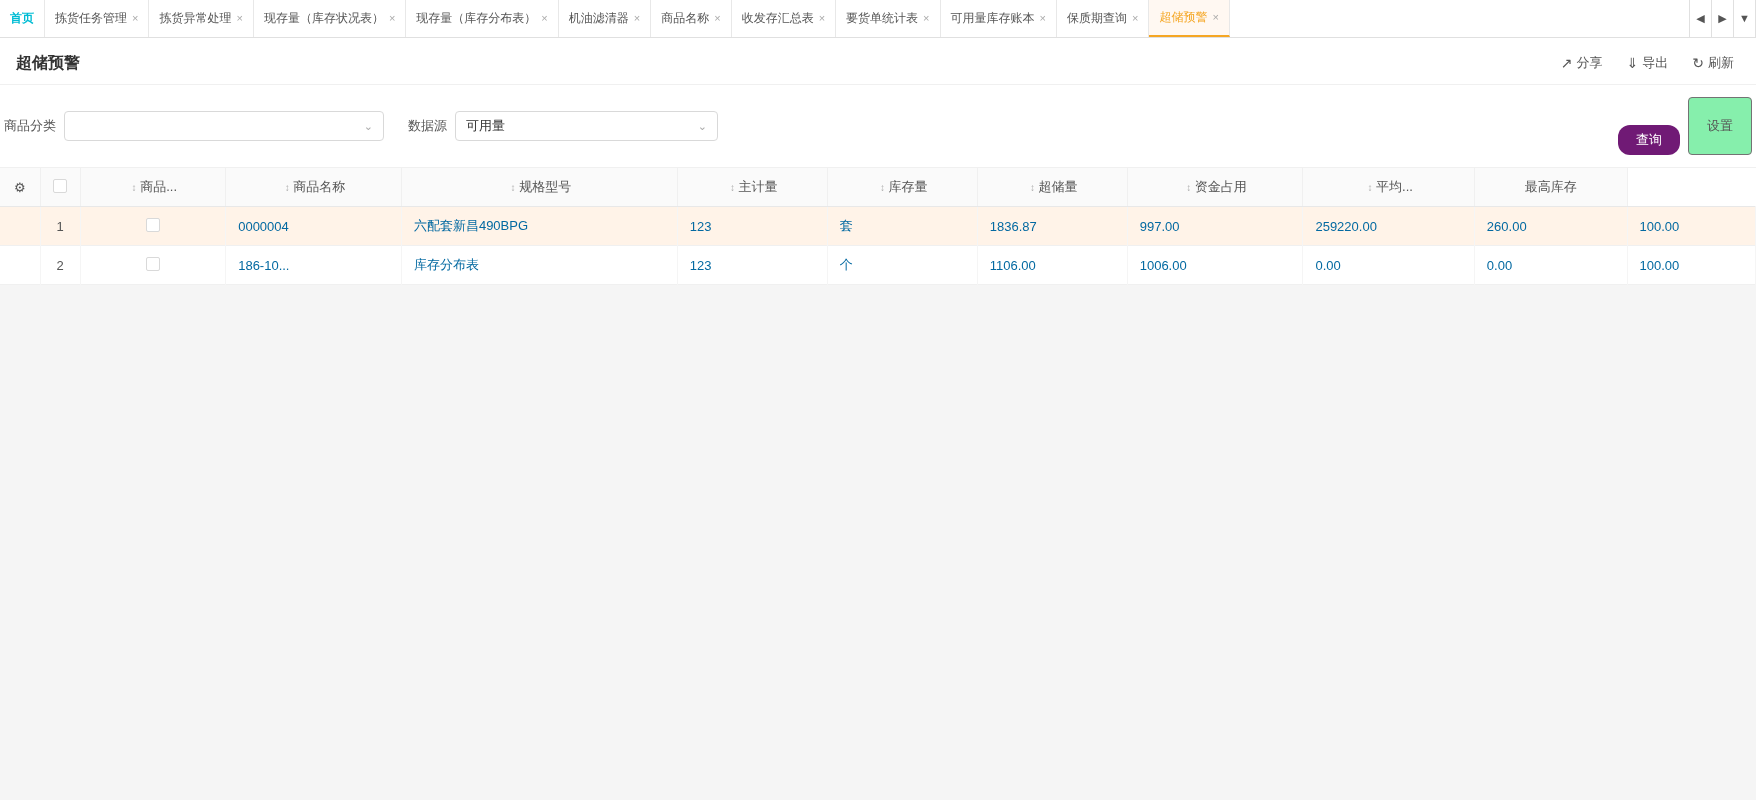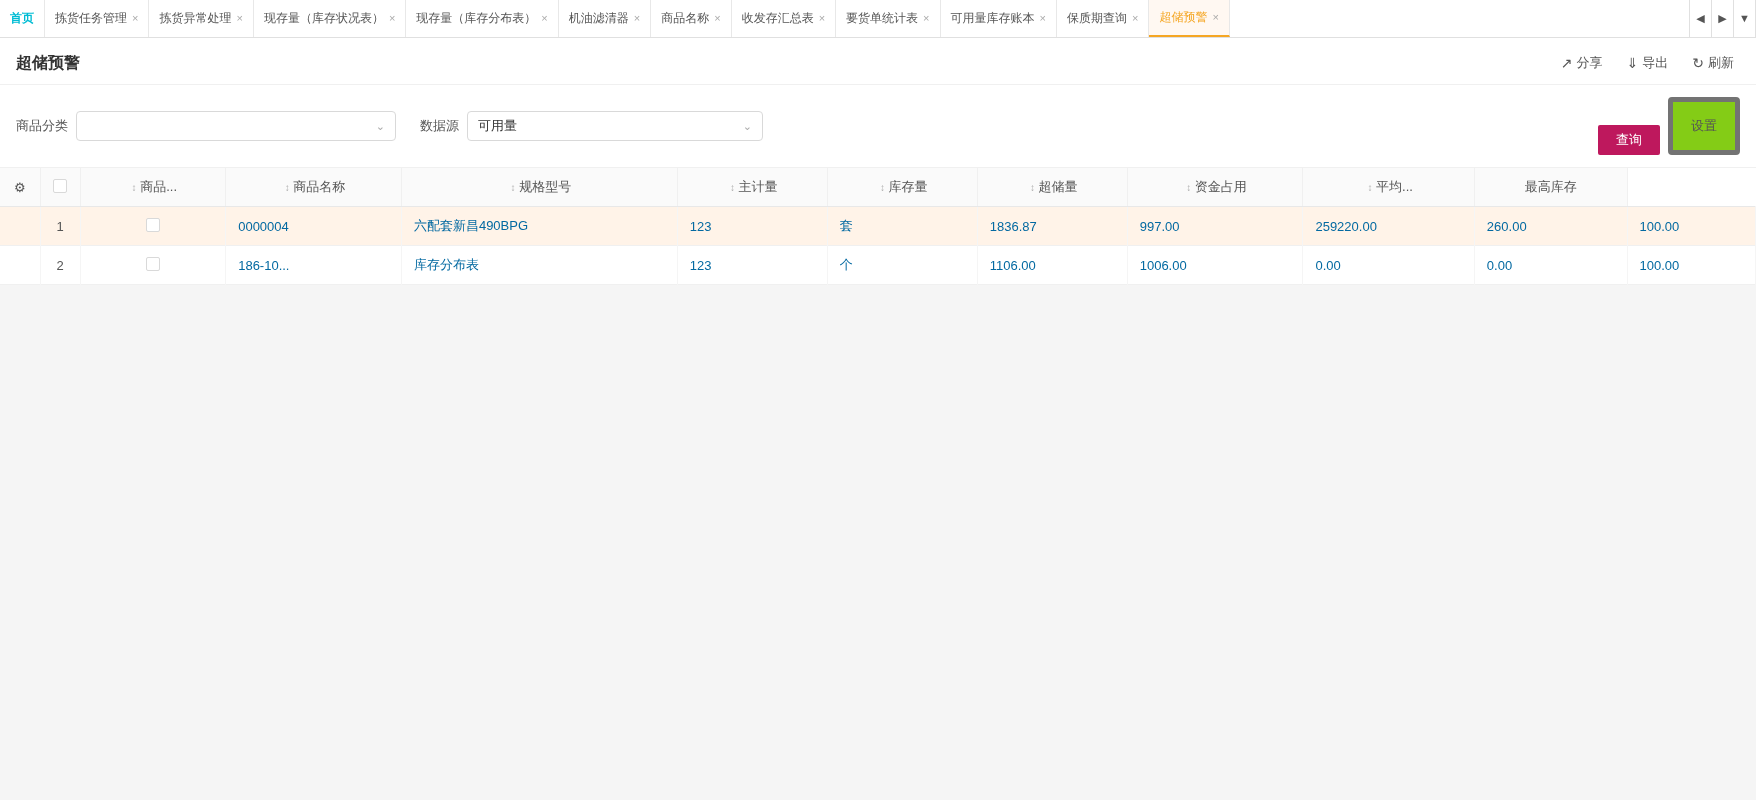--- a/index.html
+++ b/index.html
@@ -77,21 +77,21 @@
       cursor: pointer;
       background: none;
       border: none;
       padding: 4px 6px;
     }
 
     
     .filter-area {
       display: flex;
       align-items: center;
-      padding: 12px 16px;
+      padding: 12px 4px;
       gap: 24px;
       background: #fff;
       border-bottom: 1px solid #f0f0f0;
     }
     .filter-group {
       display: flex;
       align-items: center;
       gap: 8px;
     }
     .filter-label {
@@ -113,33 +113,33 @@
       font-size: 13px;
       color: #333;
     }
     .filter-select .arrow { color: #aaa; font-size: 11px; }
     .filter-actions {
       margin-left: auto;
       display: flex;
       gap: 8px;
     }
     .btn-query {
-      background: #be185d;
+      background: #701a75;
       color: #fff;
       border: none;
-      border-radius: 2px;
+      border-radius: 12px;
       padding: 6px 18px;
       cursor: pointer;
       font-size: 13px;
       margin-top: 28px;
     }
     .btn-setting {
-      background: #84cc16;
-      color: #555;
-      border: 5px solid #737373;
+      background: #86efac;
+      color: #555;
+      border: 1px solid #737373;
       border-radius: 4px;
       padding: 6px 18px;
       cursor: pointer;
       font-size: 13px;
     }
 
     
     .table-container {
       padding: 0;
       background: #fff;
@@ -291,21 +291,21 @@
   <div class="filter-area">
     <div class="filter-group">
       <span class="filter-label">商品分类</span>
       <div class="filter-select">
         <span></span>
         <span class="arrow">⌄</span>
       </div>
     </div>
     <div class="filter-group">
       <span class="filter-label">数据源</span>
-      <div class="filter-select" style="width:296px;">
+      <div class="filter-select" style="width:263px;">
         <span>可用量</span>
         <span class="arrow">⌄</span>
       </div>
     </div>
     <div class="filter-actions">
       <button class="btn-query">查询</button>
       <button class="btn-setting">设置</button>
     </div>
   </div>
 

